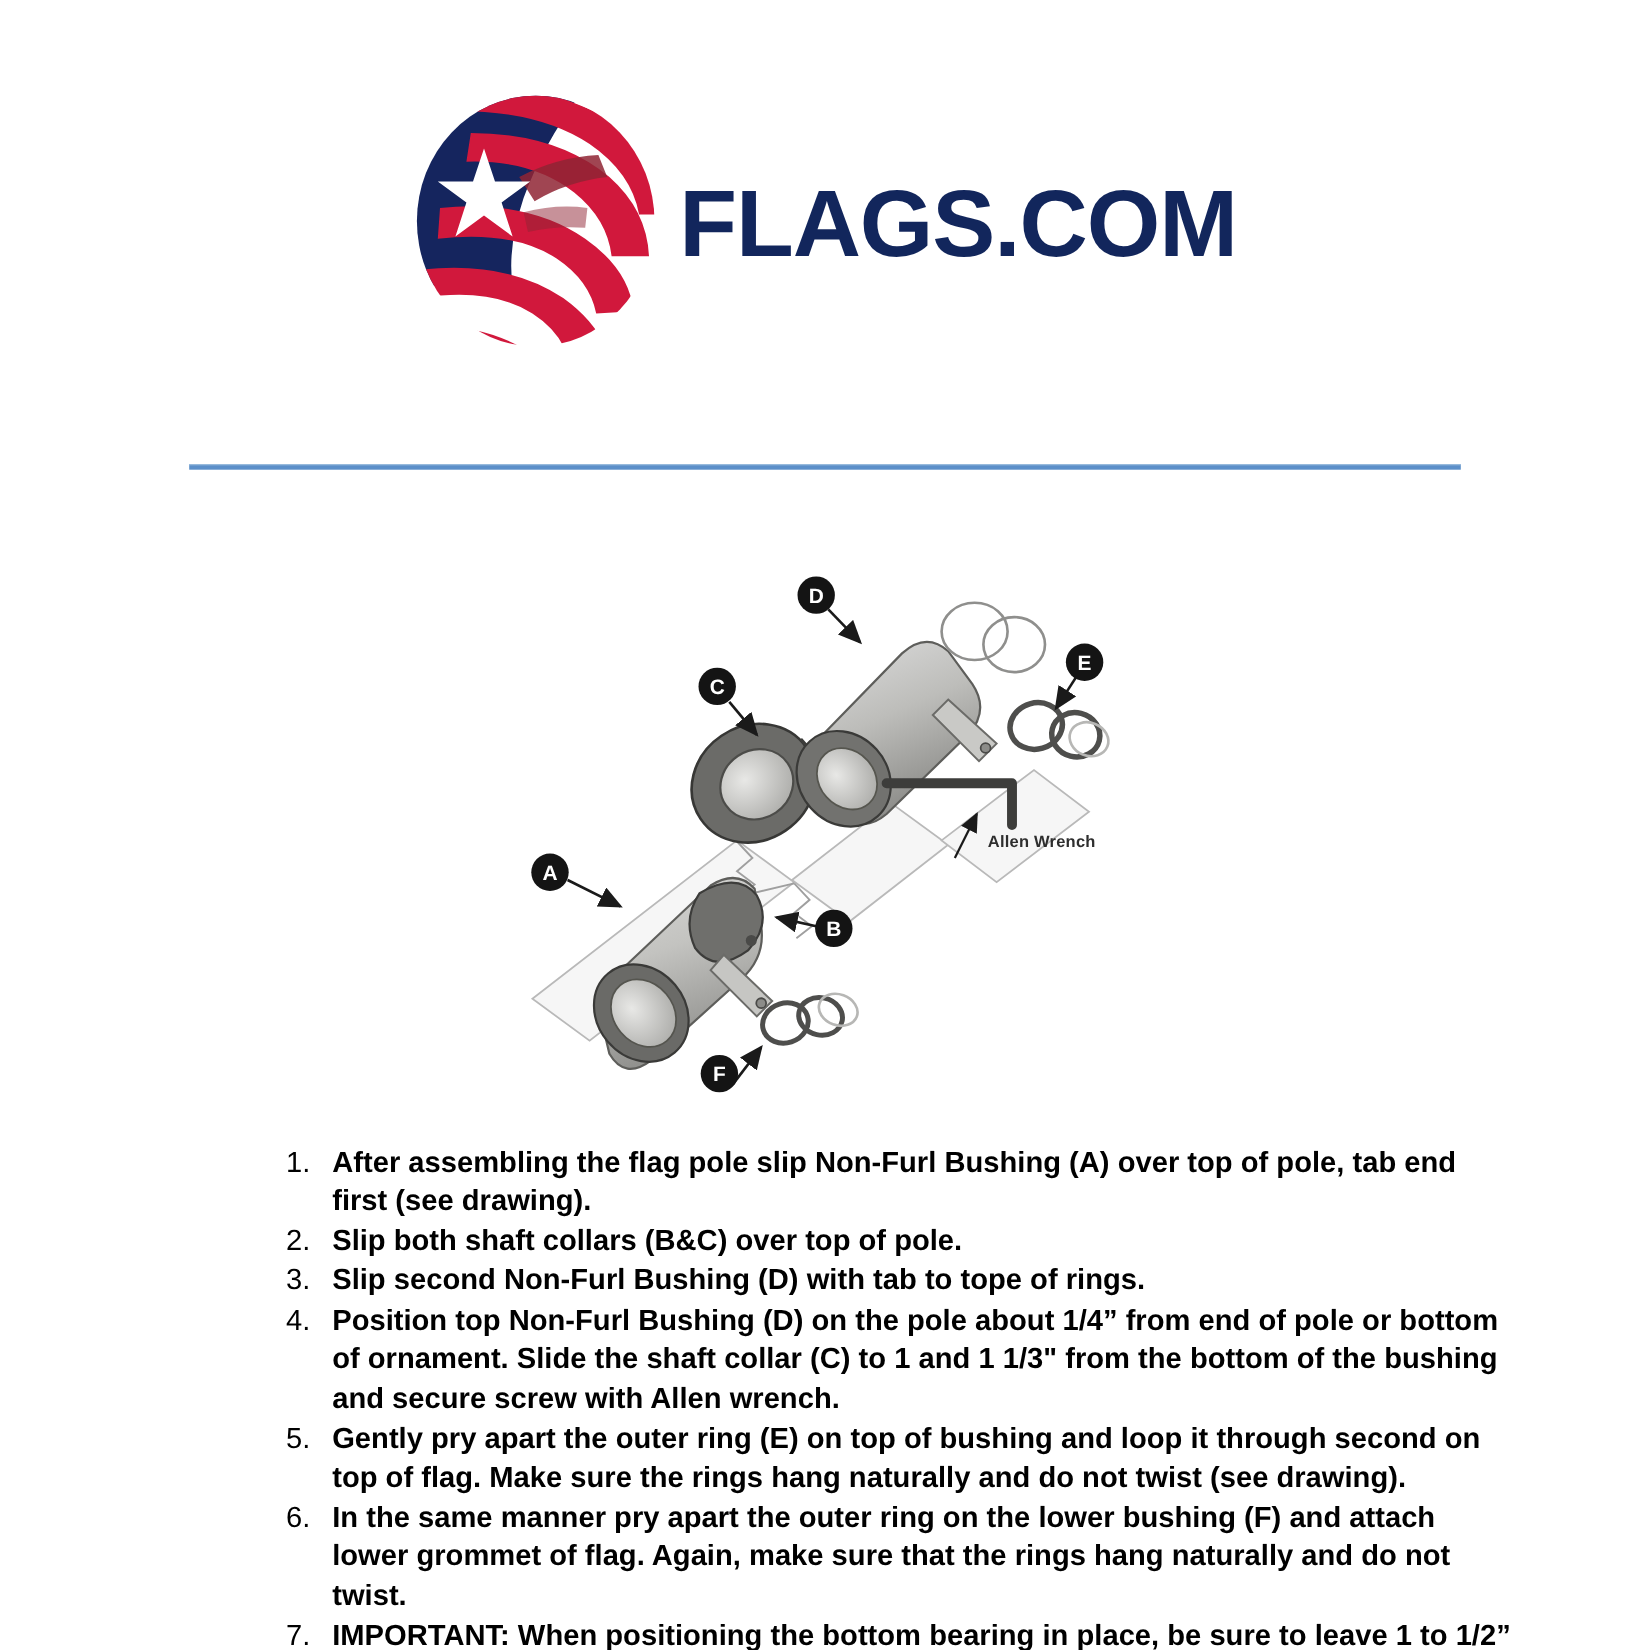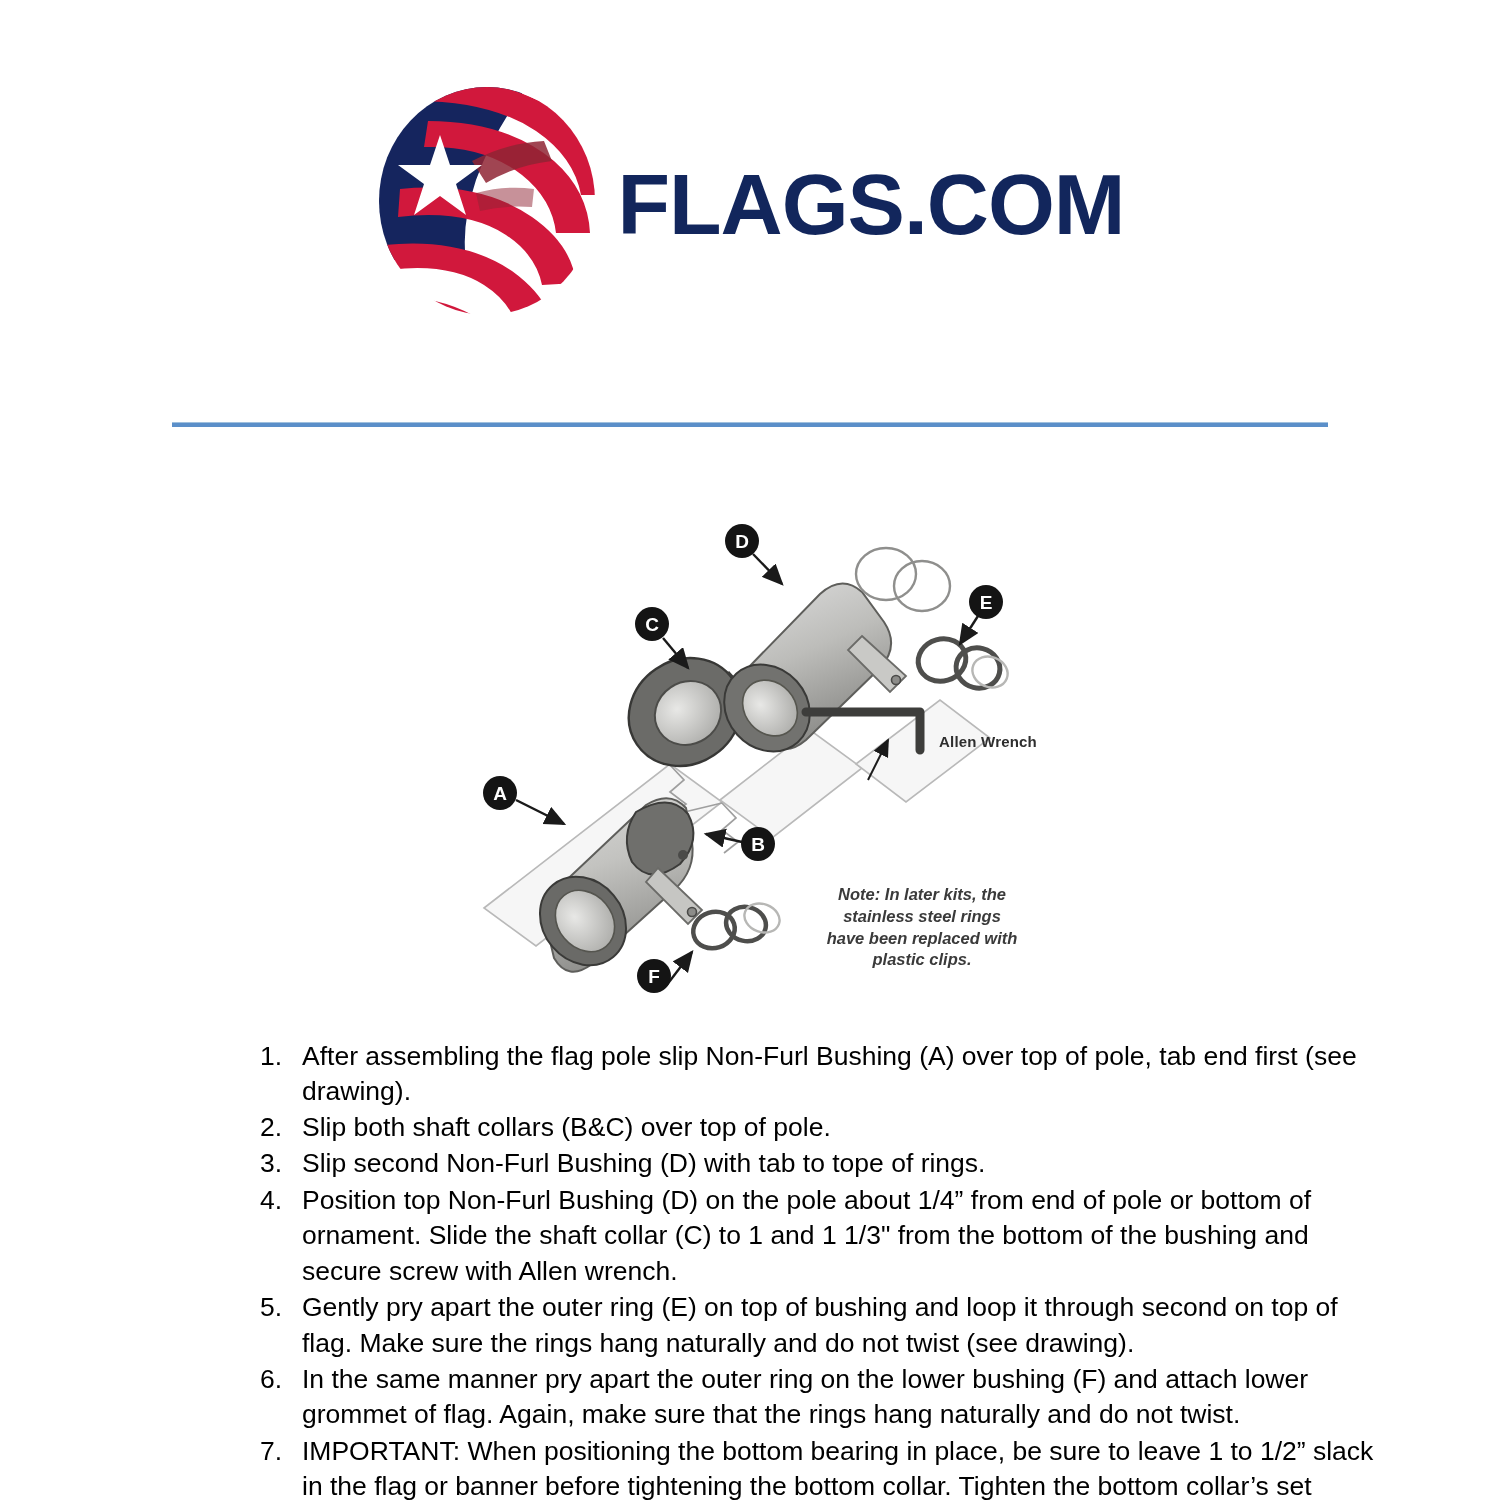--- a/index.html
+++ b/index.html
@@ -95,27 +95,26 @@
     font-style: italic;
     font-weight: bold;
     font-size: 16.5px;
     line-height: 1.32;
     color: #3a3a3a;
     white-space: pre-line;
   }
   .wrench-label {
     position: absolute;
     left: 898px;
-    top: 733px;
+    top: 757px;
     font-family: "Liberation Sans", sans-serif;
     font-weight: bold;
     font-size: 15px;
     color: #2e2e2e;
     letter-spacing: 0.2px;
-    margin-left: 41px;
   }
 
   
   .steps {
     position: absolute;
     top: 1012px;
     left: 214px;
     width: 1120px;
     font-size: 26.5px;
     line-height: 1.345;
@@ -127,20 +126,21 @@
     margin: 0 0 0.5px 0;
   }
   .step-num {
     flex: 0 0 48px;
     text-align: left;
     padding-left: 6px;
     box-sizing: border-box;
   }
   .step-text {
     flex: 1 1 auto;
+    font-weight: bold;
   }
 </style>
 </head>
 <body>
 
 <div class="page">
 
   <div class="header">
 
     <div class="logo-mark">
@@ -280,24 +280,20 @@
       <circle cx="288" cy="332" r="17" fill="#141414"></circle>
       <text x="288" y="339" font-family="Liberation Sans, sans-serif" font-size="19" font-weight="bold" fill="#ffffff" text-anchor="middle">B</text>
 
       <line x1="196" y1="474" x2="222" y2="440" stroke="#1a1a1a" stroke-width="2.4" marker-end="url(#ah)"></line>
       <circle cx="184" cy="464" r="17" fill="#141414"></circle>
       <text x="184" y="471" font-family="Liberation Sans, sans-serif" font-size="19" font-weight="bold" fill="#ffffff" text-anchor="middle">F</text>
     </svg>
   </div>
 
   <div class="wrench-label">Allen Wrench</div>
-  <div class="diag-note">Note:  In later kits, the
-stainless steel rings
-have been replaced with
-plastic clips.</div>
 
   <ol class="steps">
     <li class="step">
       <span class="step-num">1.</span>
       <span class="step-text">After assembling the flag pole slip Non-Furl Bushing (A) over top of pole, tab end first (see drawing).</span>
     </li>
     <li class="step">
       <span class="step-num">2.</span>
       <span class="step-text">Slip both shaft collars (B&amp;C) over top of pole.</span>
     </li>

